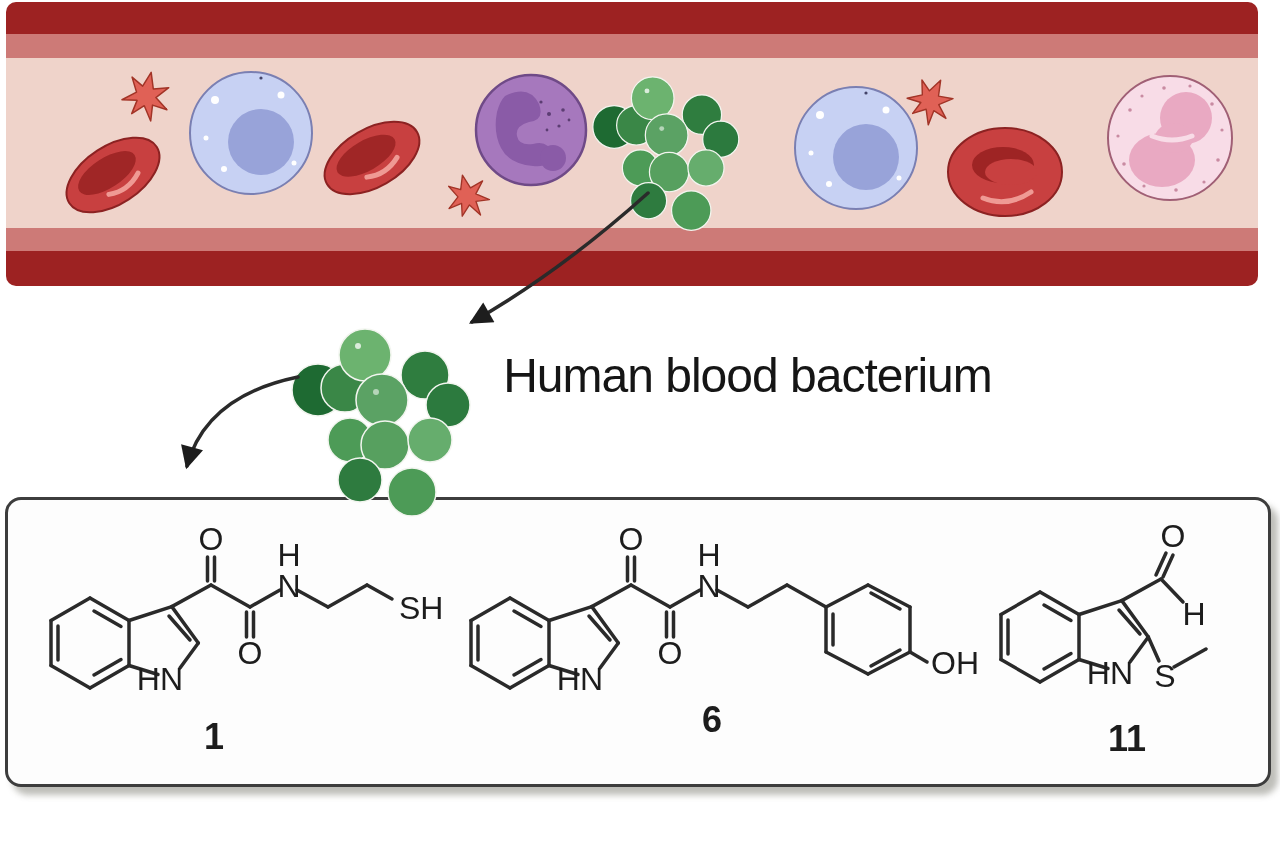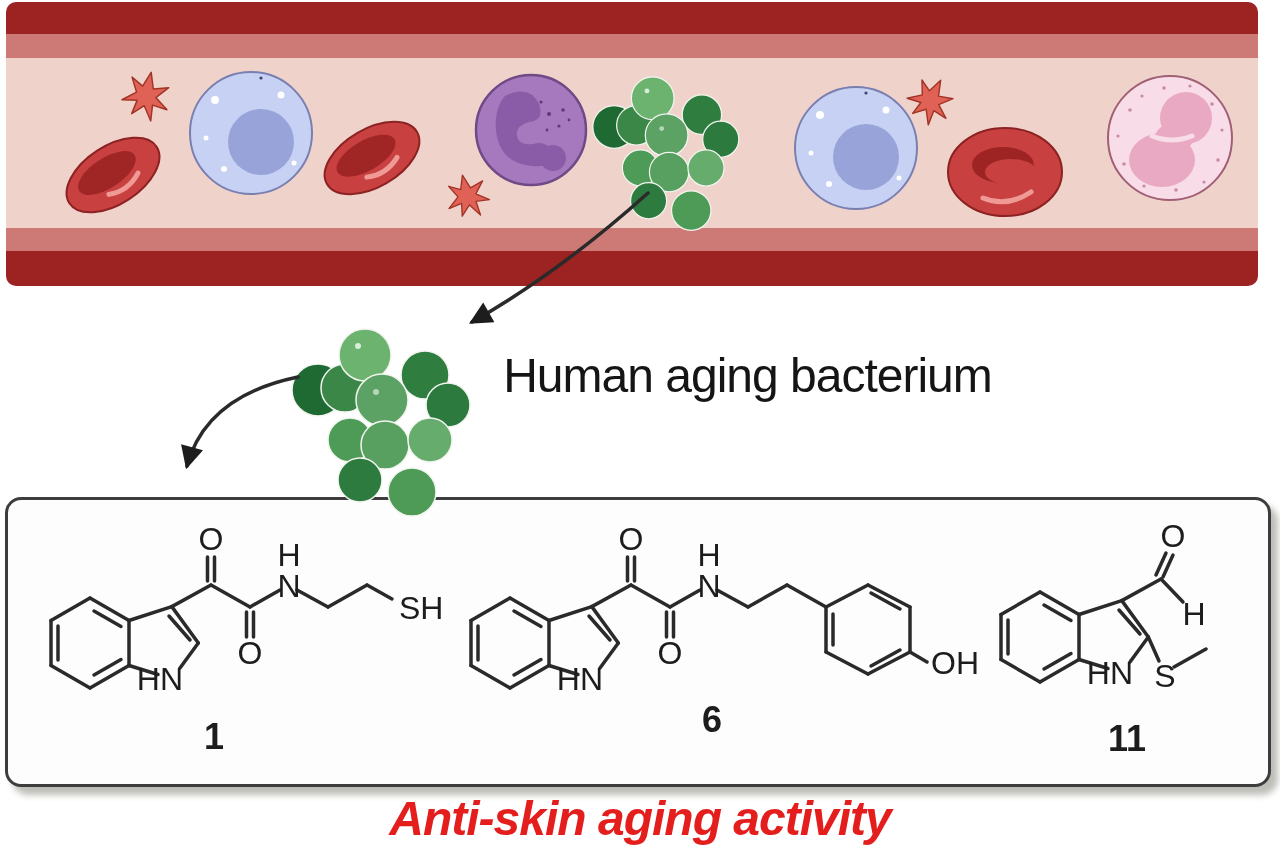--- a/index.html
+++ b/index.html
@@ -221,18 +221,17 @@
       </g>
       <text class="atom" text-anchor="middle" x="223" y="-15">O</text>
       <text class="atom" text-anchor="middle" x="244" y="63">H</text>
       <text class="atom" text-anchor="middle" x="215" y="125">S</text>
       <text class="atom" text-anchor="end" x="183" y="122">HN</text>
       <text class="cnum" text-anchor="middle" x="177" y="189">11</text>
     </g>
   </svg>
 
   <div class="title-block">
-    <div class="title-line1">Human aging bacterium</div>
+    <div class="title-line1">Human blood bacterium</div>
   </div>
 
-  <div class="caption">Anti-skin aging activity</div>
 
 </div>
 
 </body></html>

